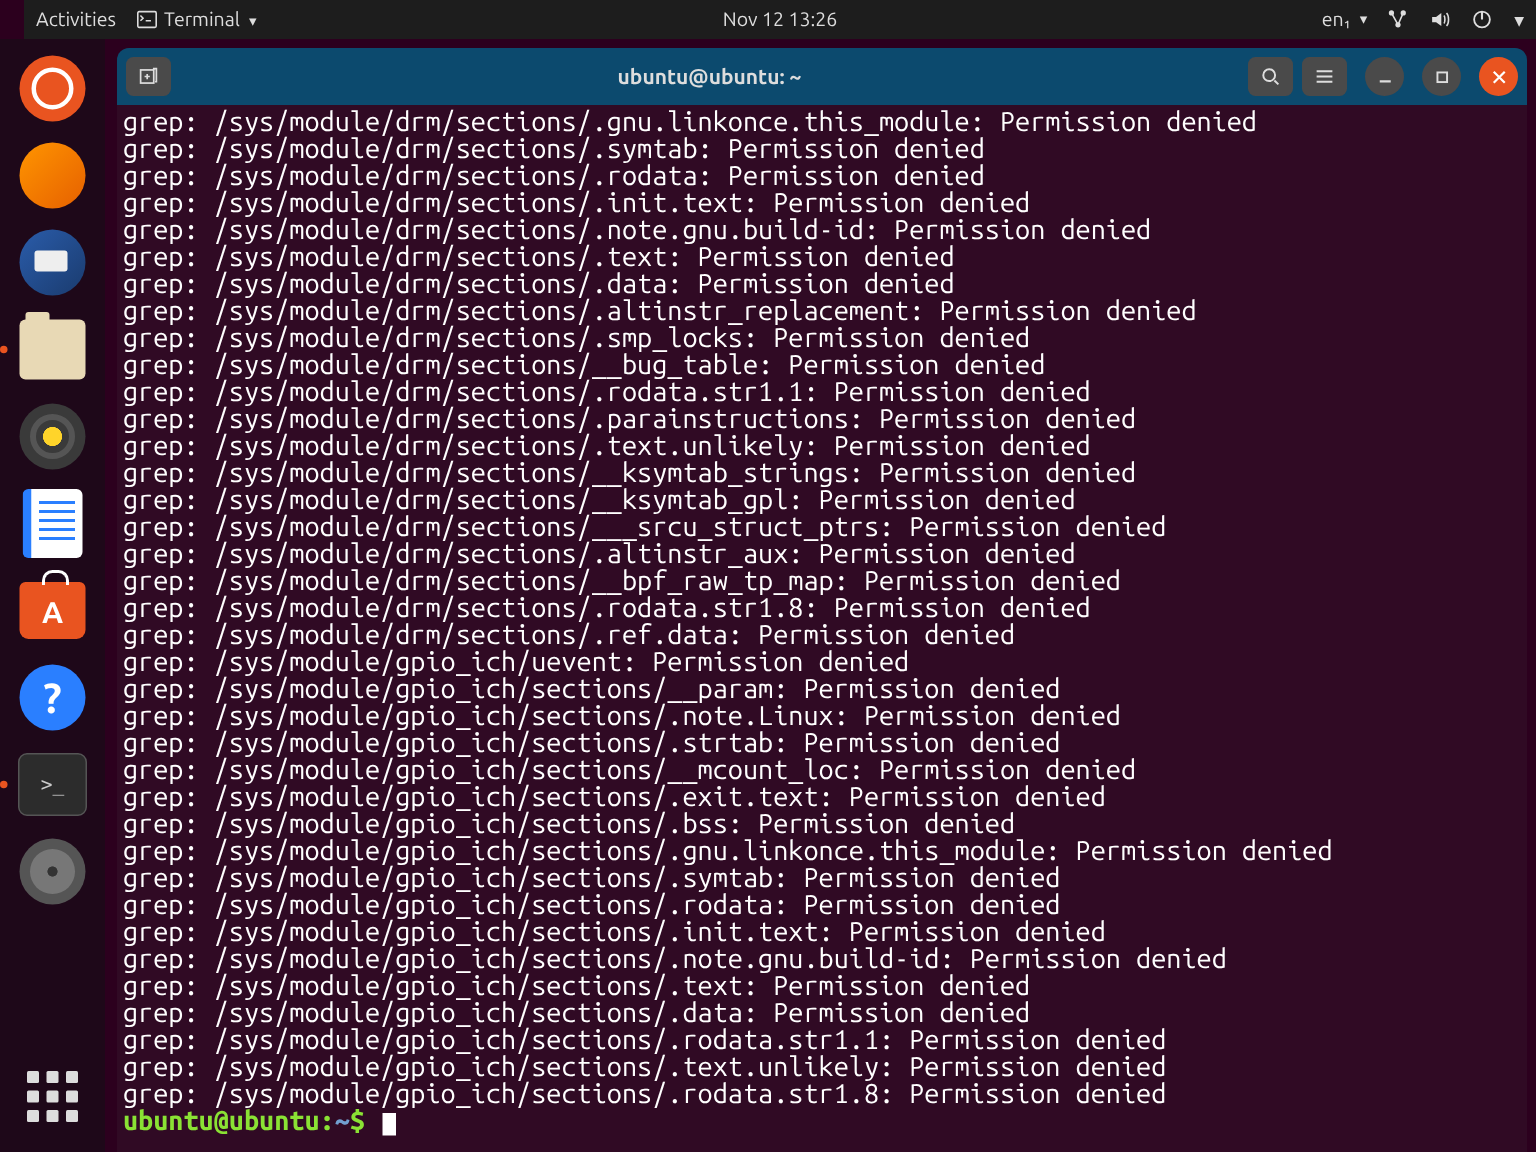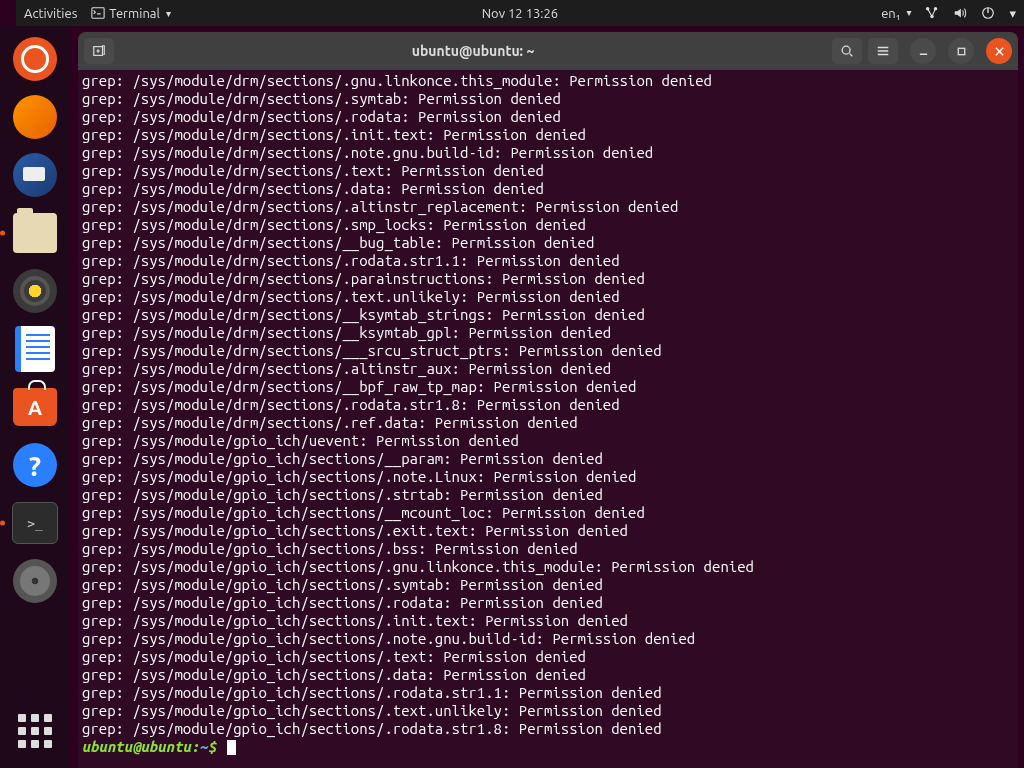--- a/index.html
+++ b/index.html
@@ -55,21 +55,21 @@
   
   .term-window{
     position:absolute; left:78px; top:32px; right:6px; bottom:0;
     display:flex; flex-direction:column;
     background:#300a24;
     border-radius:8px 8px 0 0;
     overflow:hidden;
   }
   .term-header{
     height:38px;
-    background:#404040;
+    background:#0c4a6e;
     display:flex; align-items:center;
     padding:0 6px; gap:6px;
   }
   .hbtn{
     width:30px; height:26px; border-radius:5px;
     background:#4a4a4a;
     display:flex;align-items:center;justify-content:center;
     cursor:pointer;
   }
   .hbtn svg{ width:14px;height:14px; fill:#ddd; }
@@ -82,25 +82,25 @@
     display:flex;align-items:center;justify-content:center;
     cursor:pointer; background:#4a4a4a; margin-left:6px;
   }
   .winbtn.close{ background:#e95420; }
   .winbtn svg{ width:11px;height:11px; fill:#ddd; stroke:#ddd; }
 
   .term-body{
     flex:1; overflow:hidden;
     padding: 2px 4px 0 4px;
     font-family: "Ubuntu Mono","DejaVu Sans Mono",monospace;
-    font-size:15px; line-height:18px;
+    font-size:18px; line-height:18px;
     color:#fff; white-space:pre;
   }
   .term-body .line{ color:#fff; }
-  .prompt{ color:#8ae234; font-weight:bold;font-style:italic; }
+  .prompt{ color:#8ae234; font-weight:bold; }
   .prompt .tilde{ color:#729fcf; }
   .cursor{
     display:inline-block; width:9px; height:15px;
     background:#fff; vertical-align:text-bottom; margin-left:2px;
   }
 
   
   .ubuntu-logo{ background:#e95420; border-radius:50%; width:44px;height:44px; position:relative;}
   .ubuntu-logo::before{content:"";position:absolute;inset:8px;border:3px solid #fff;border-radius:50%;}
   .firefox{ background:linear-gradient(135deg,#ff9500,#e66000);border-radius:50%; width:44px;height:44px;}

